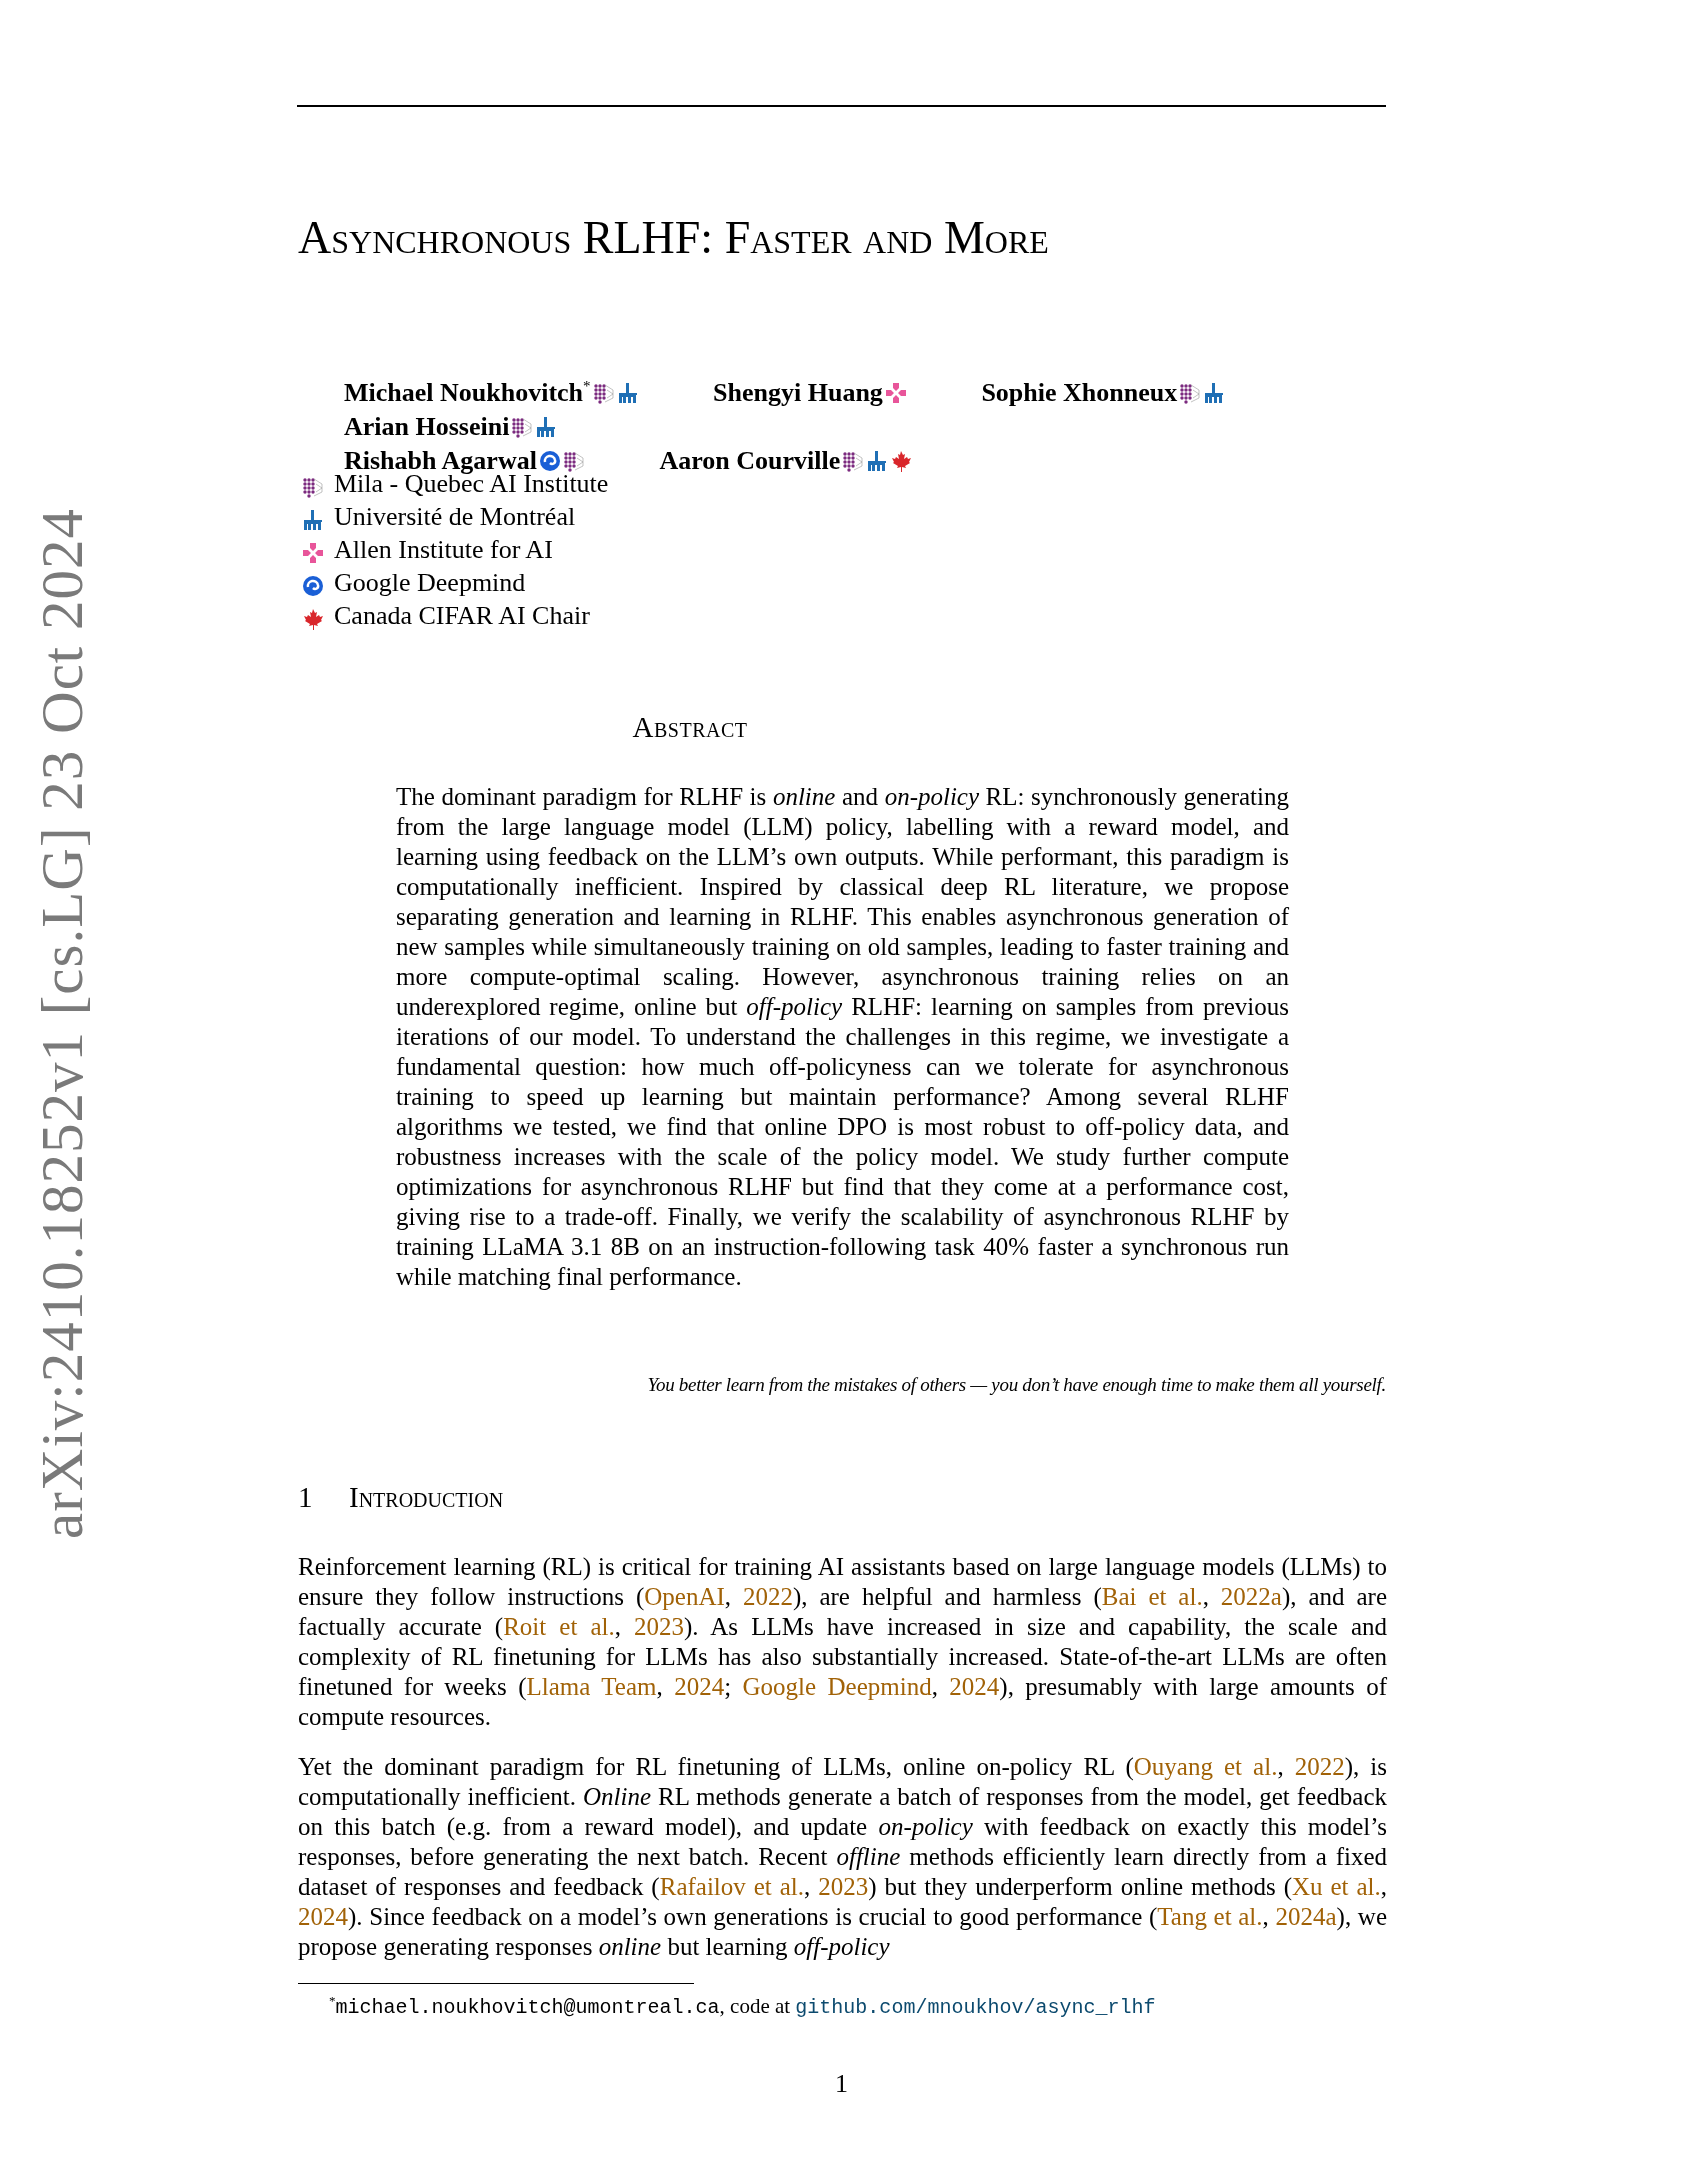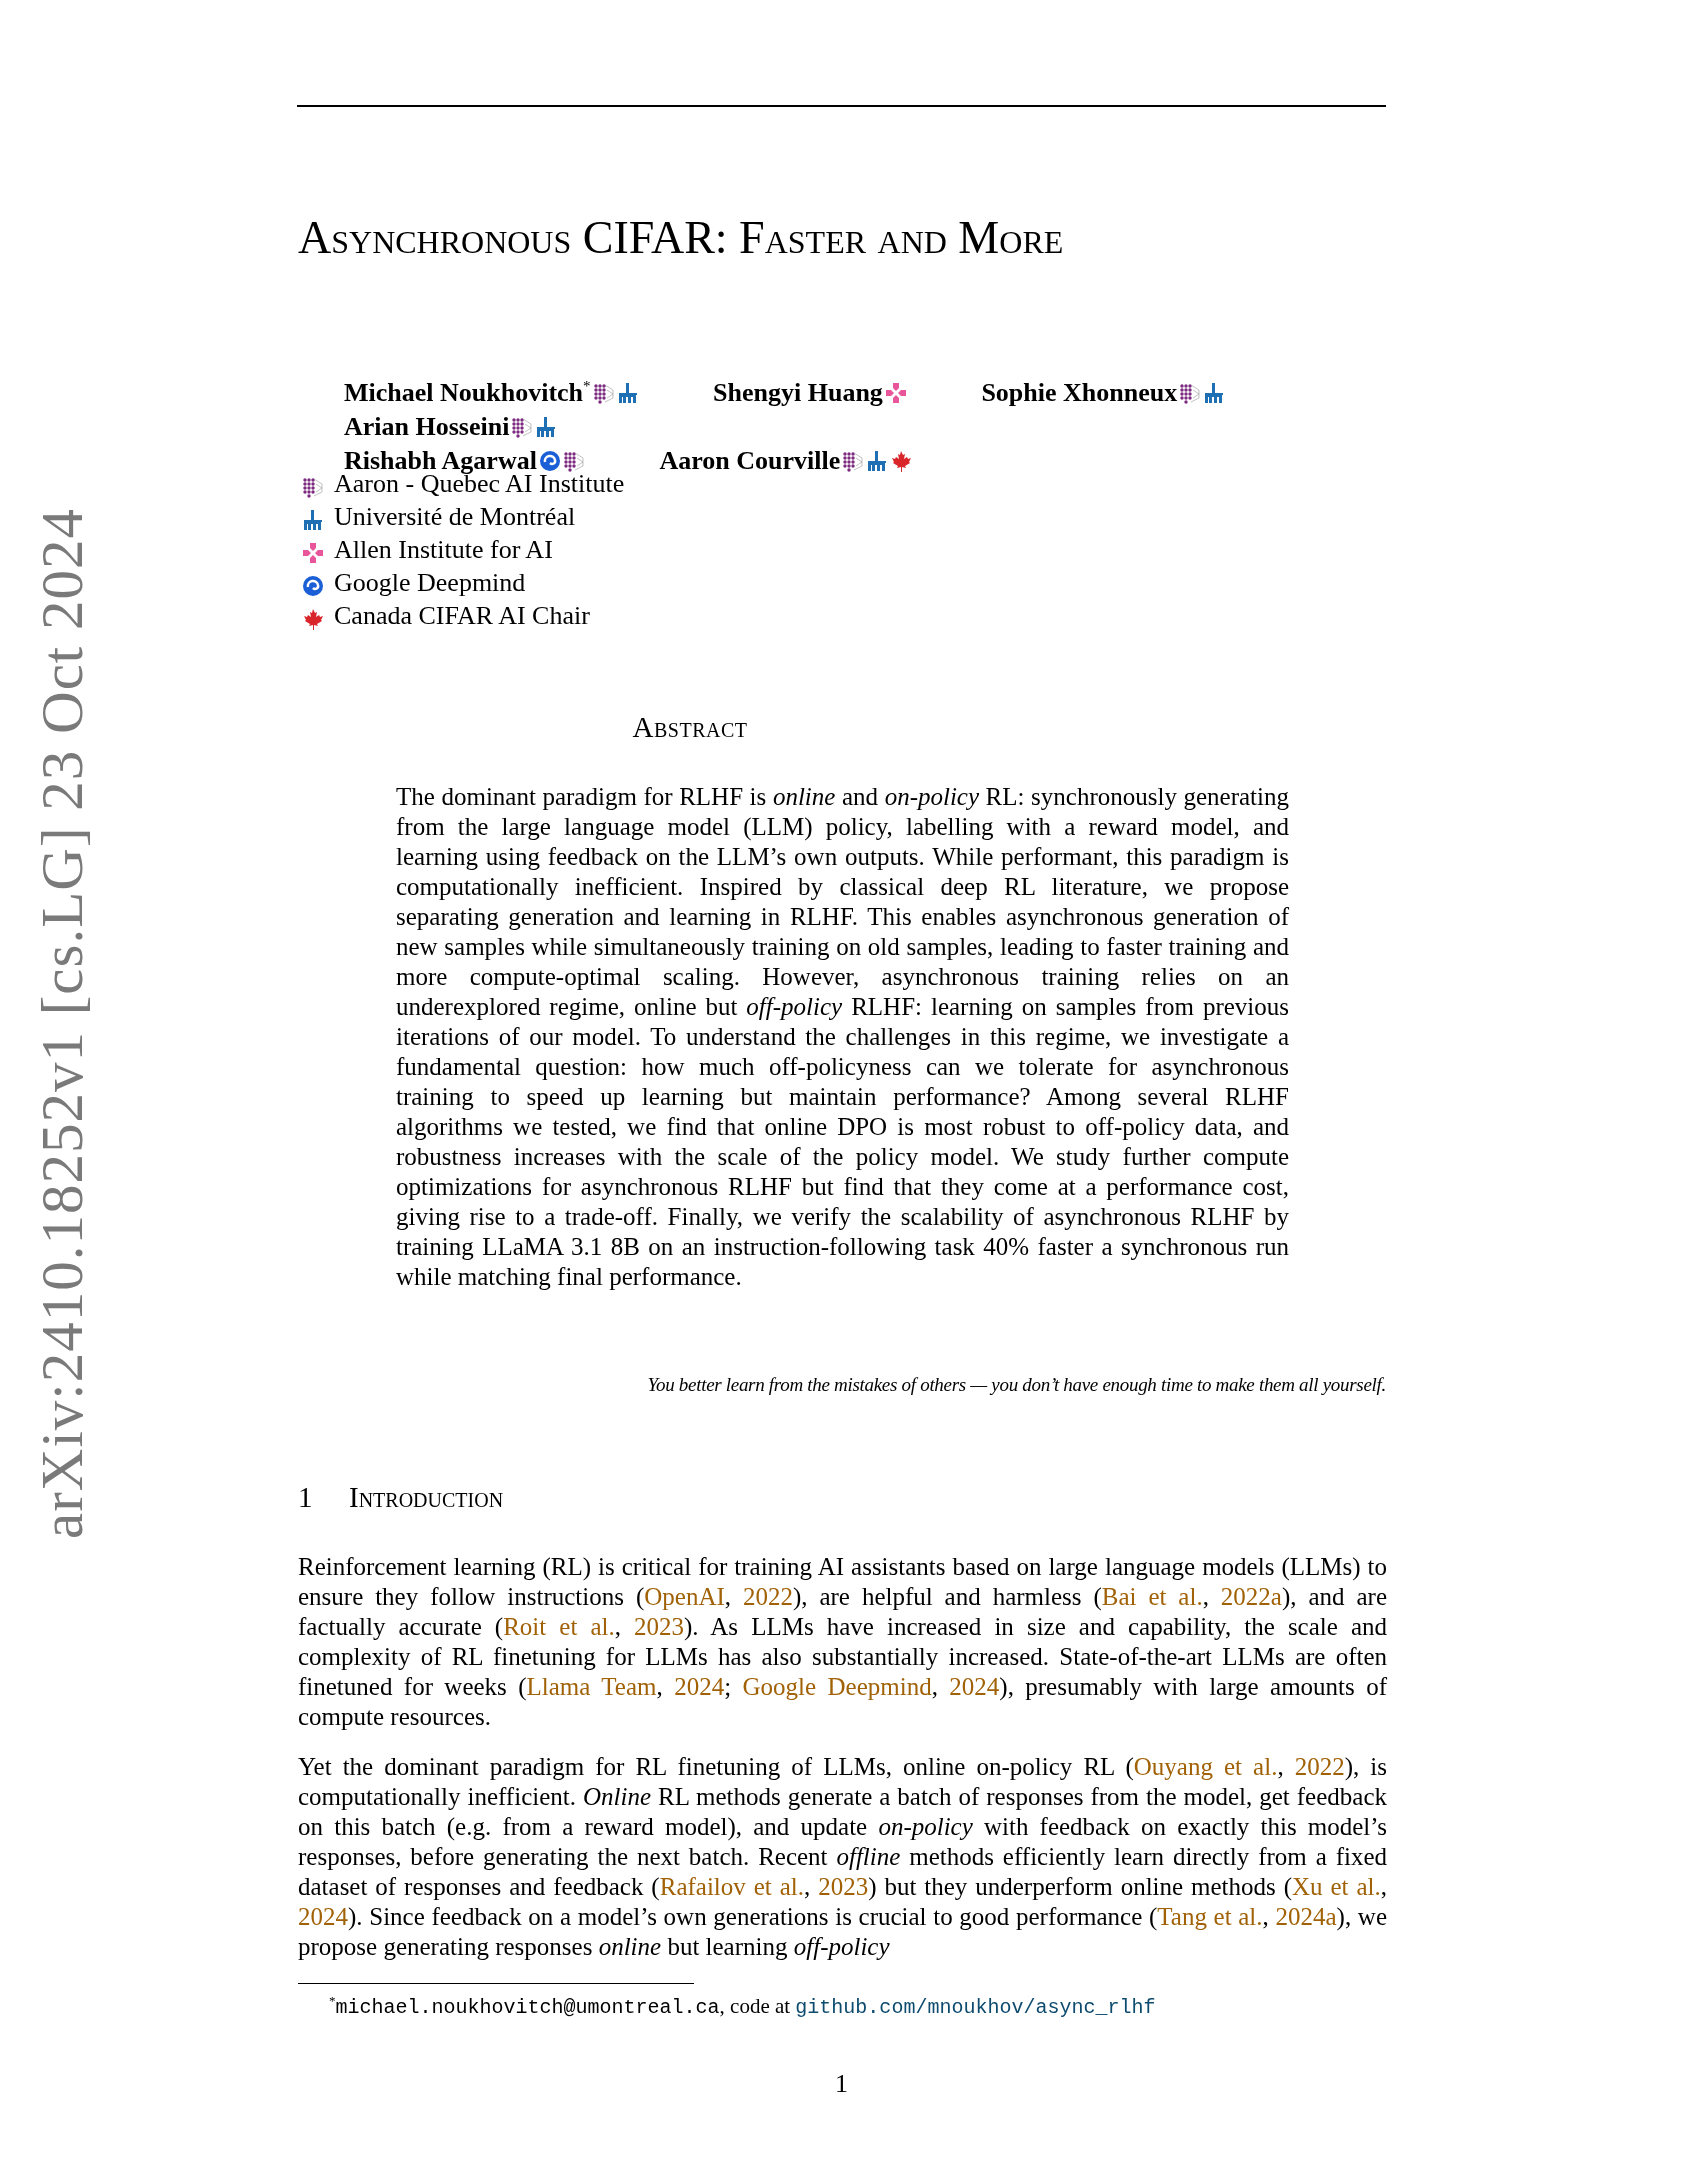--- a/index.html
+++ b/index.html
@@ -37,21 +37,21 @@
   .page-number { position: absolute; left: 0; width: 1683px; top: 2069px; text-align: center; font-size: 26px; }
 </style>
 </head>
 <body>
 
 <div class="top-rule"></div>
 
 <div class="arxiv-stamp">arXiv:2410.18252v1  [cs.LG]  23 Oct 2024</div>
 
 <h1 class="title">
-  <span class="sc">Asynchronous CIFAR: Faster and More</span><br>
+  <span class="sc">Asynchronous RLHF: Faster and More</span><br>
 </h1>
 
 <div class="authors">
   <span class="author"><span>Michael Noukhovitch</span><sup>*</sup><span class="ico"><svg viewBox="0 0 22 22" width="22" height="22">
           <g fill="#7b2a7f">
             <circle cx="3" cy="4" r="1.7"></circle>
             <circle cx="7" cy="4" r="1.7"></circle>
             <circle cx="11" cy="4" r="1.7"></circle>
             <circle cx="3" cy="8" r="1.7"></circle>
             <circle cx="7" cy="8" r="1.7"></circle>
@@ -169,21 +169,21 @@
             <circle cx="3" cy="12" r="1.7"></circle>
             <circle cx="7" cy="12" r="1.7"></circle>
             <circle cx="11" cy="12" r="1.7"></circle>
             <circle cx="3" cy="16" r="1.7"></circle>
             <circle cx="7" cy="16" r="1.7"></circle>
             <circle cx="7" cy="20" r="1.7"></circle>
             <circle cx="11" cy="16" r="1.7"></circle>
           </g>
           <path d="M12 3 L20 8 L20 16 L12 20 M14 8 L20 12 L14 16" fill="none" stroke="#999" stroke-width="0.6"></path>
         </svg></span>
-      <span>Aaron - Quebec AI Institute</span>
+      <span>Mila - Quebec AI Institute</span>
     </div>
   <div class="affil">
       <span class="ico"><svg viewBox="0 0 22 22" width="22" height="22">
           <path fill="#1f6fb5" d="M9 1h3v10h-3z M2 11h18v2h-1v8h-3v-6h-2v6h-3v-6h-2v6h-3v-6h-1v6h-3z"></path>
         </svg></span>
       <span>Université de Montréal</span>
     </div>
   <div class="affil">
       <span class="ico"><svg viewBox="0 0 22 22" width="22" height="22">
           <path fill="#e8559a" d="M8 1h6v5l-3 3-3-3z M8 21h6v-5l-3-3-3 3z M1 8v6h5l3-3-3-3z M21 8v6h-5l-3-3 3-3z"></path>

